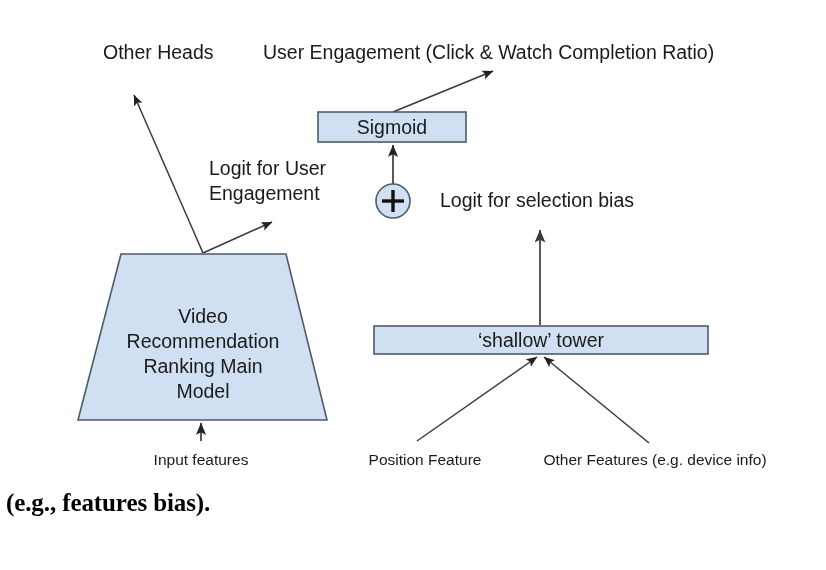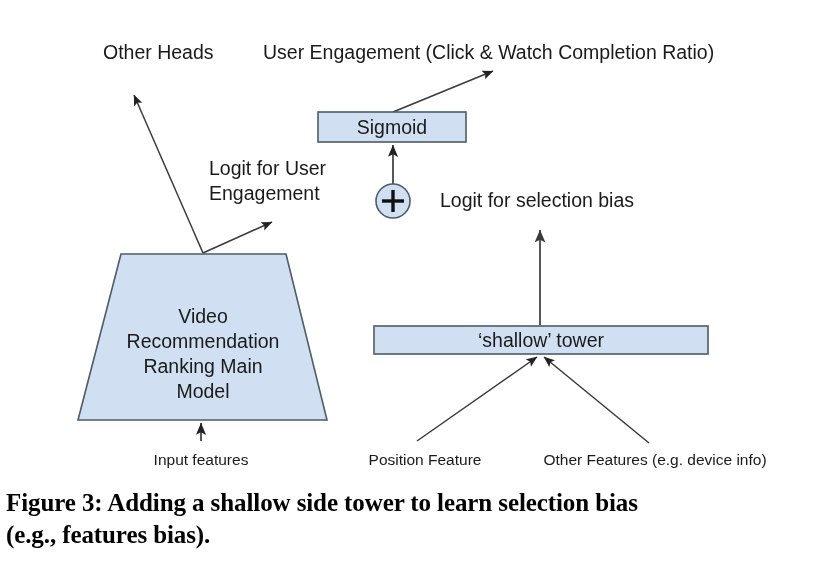--- a/index.html
+++ b/index.html
@@ -130,17 +130,16 @@
     <line class="conn-thin" x1="649" y1="443" x2="544" y2="357" marker-end="url(#arrowhead-sm)"></line>
 
     <text class="dlabel-sm" x="201" y="465" text-anchor="middle">Input features</text>
 
     <text class="dlabel-sm" x="425" y="465" text-anchor="middle">Position Feature</text>
 
     <text class="dlabel-sm" x="655" y="465" text-anchor="middle">Other Features (e.g. device info)</text>
   </svg>
 
   <div id="caption">
-    <div>Figure 3: Adding a shallow side tower to learn selection bias</div>
     <div>(e.g., features bias).</div>
   </div>
 
 </div>
 
 </body></html>

